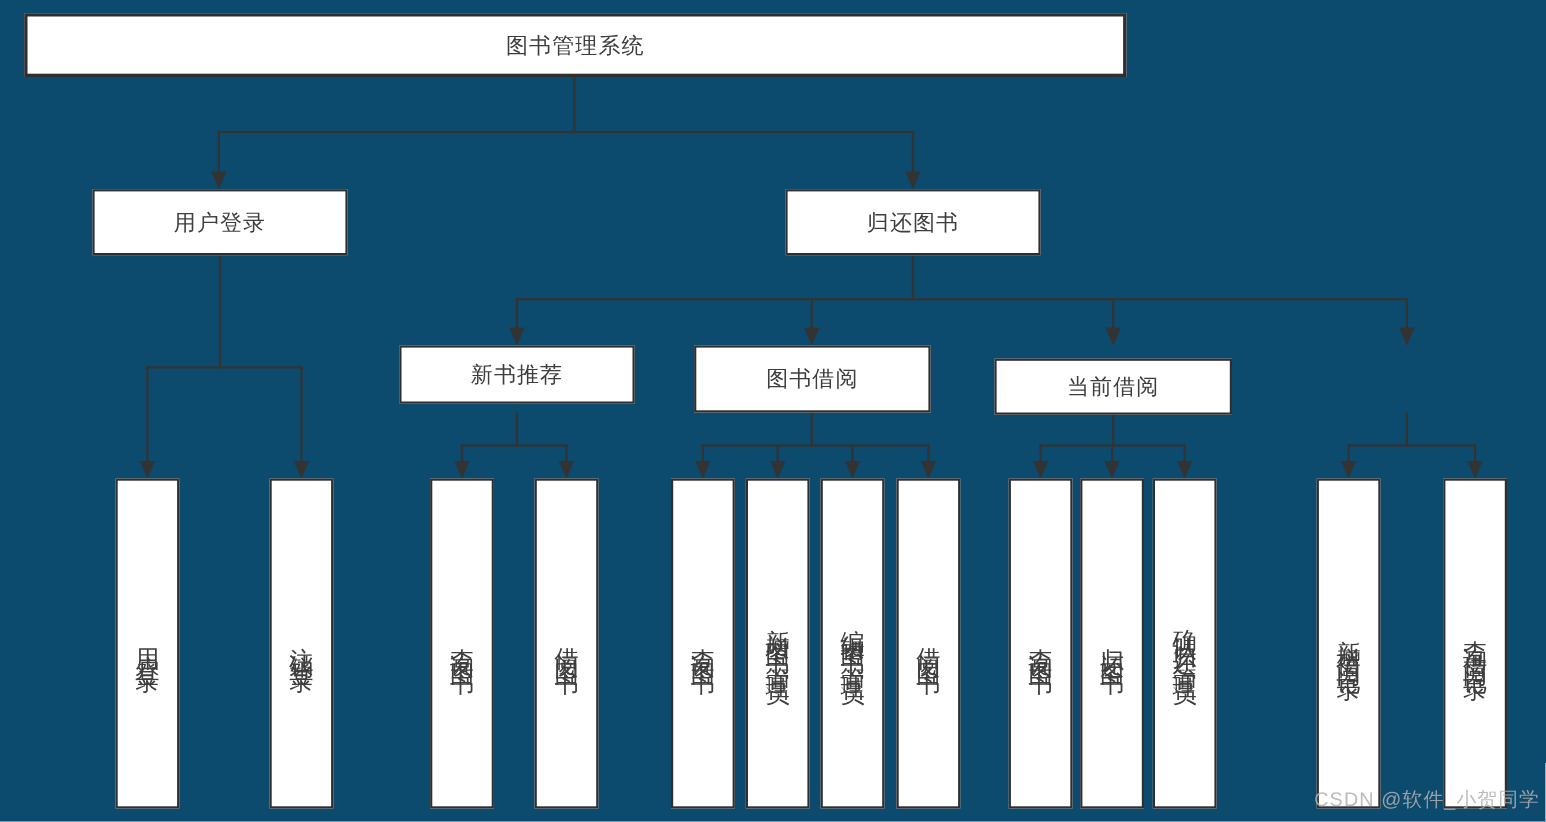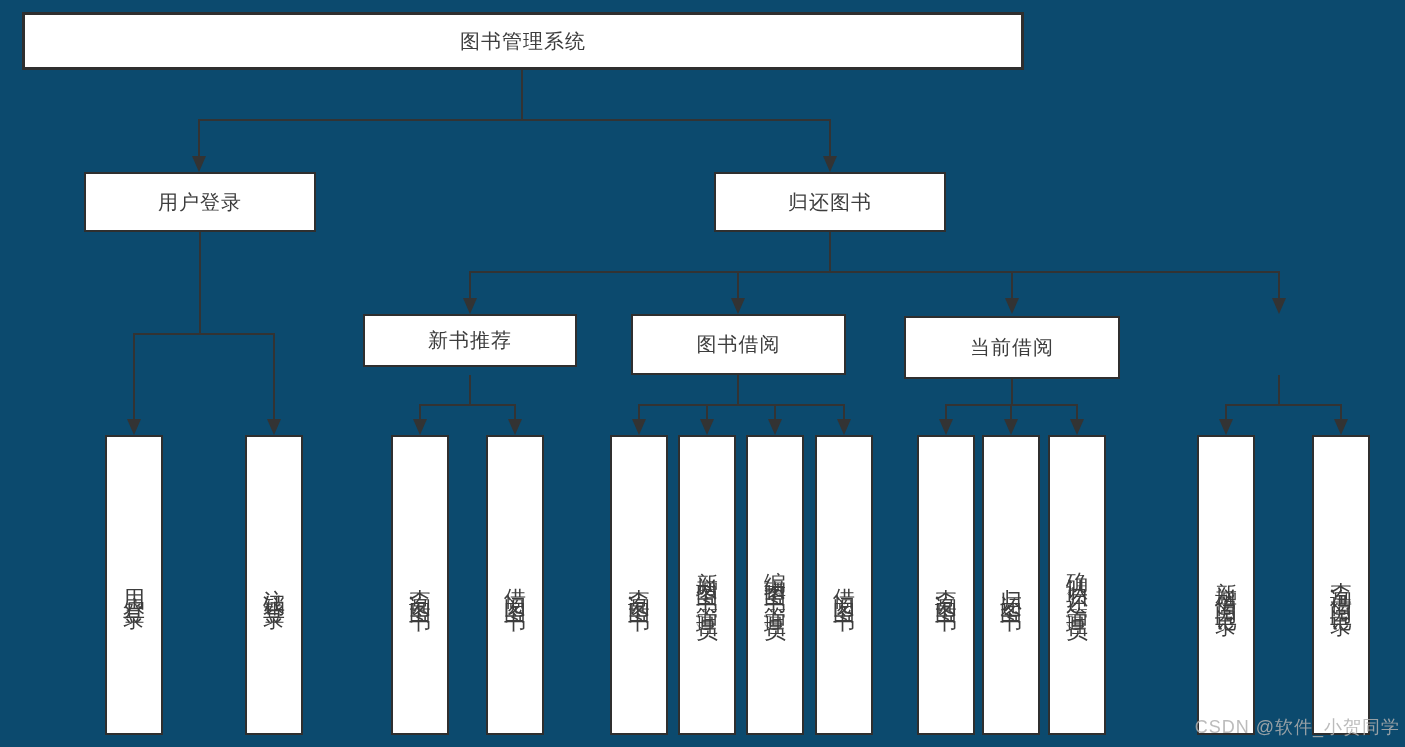--- a/index.html
+++ b/index.html
@@ -107,21 +107,21 @@
   <div class="box" style="left:714px;top:172px;width:232px;height:60px">
     <span class="hlabel">归还图书</span>
   </div>
 
   <div class="box" style="left:363px;top:314px;width:214px;height:53px">
     <span class="hlabel">新书推荐</span>
   </div>
   <div class="box" style="left:631px;top:314px;width:215px;height:61px">
     <span class="hlabel">图书借阅</span>
   </div>
-  <div class="box" style="left:904px;top:316px;width:216px;height:63px">
+  <div class="box" style="left:904px;top:326px;width:216px;height:51px">
     <span class="hlabel">当前借阅</span>
   </div>
 
   <div class="box leaf" style="left:105px">
     <span class="vtext">用户登录</span>
   </div>
   <div class="box leaf" style="left:245px">
     <span class="vtext">注销登录</span>
   </div>
 

